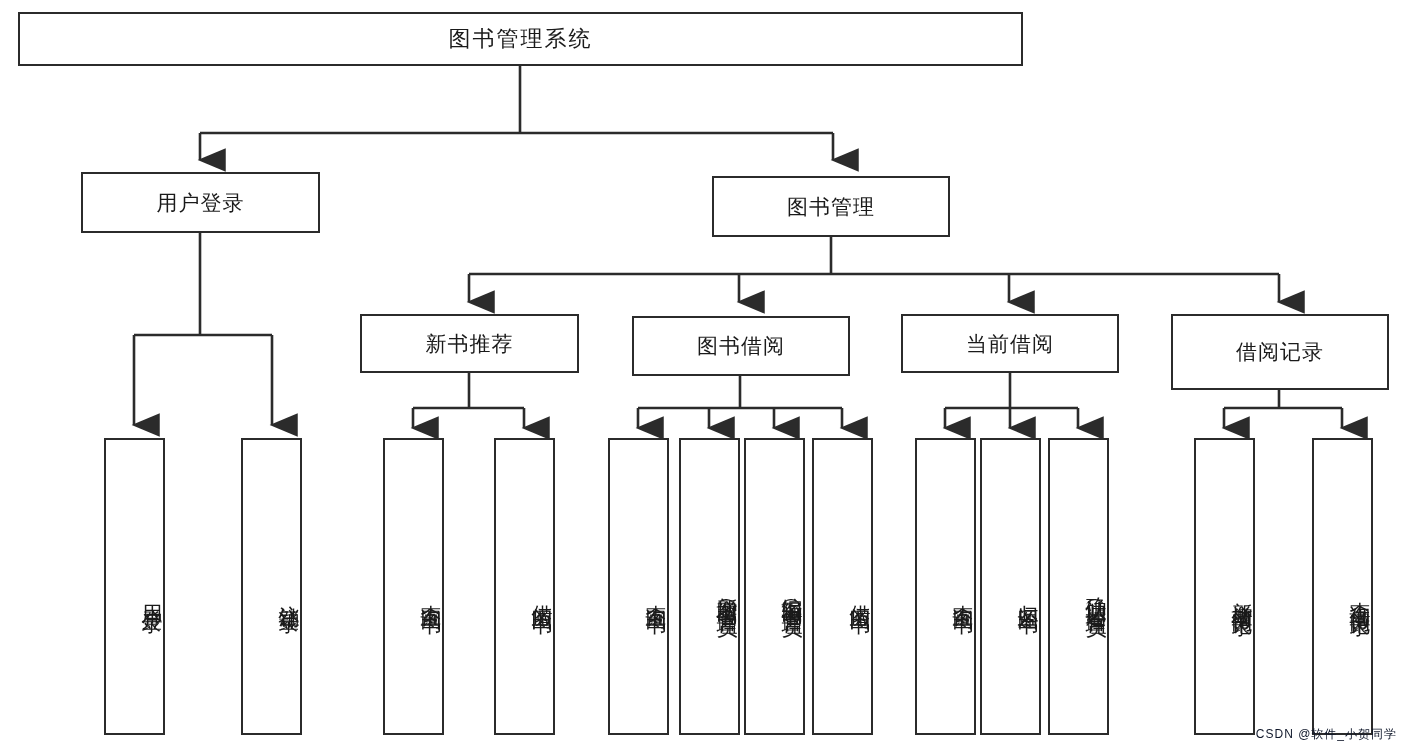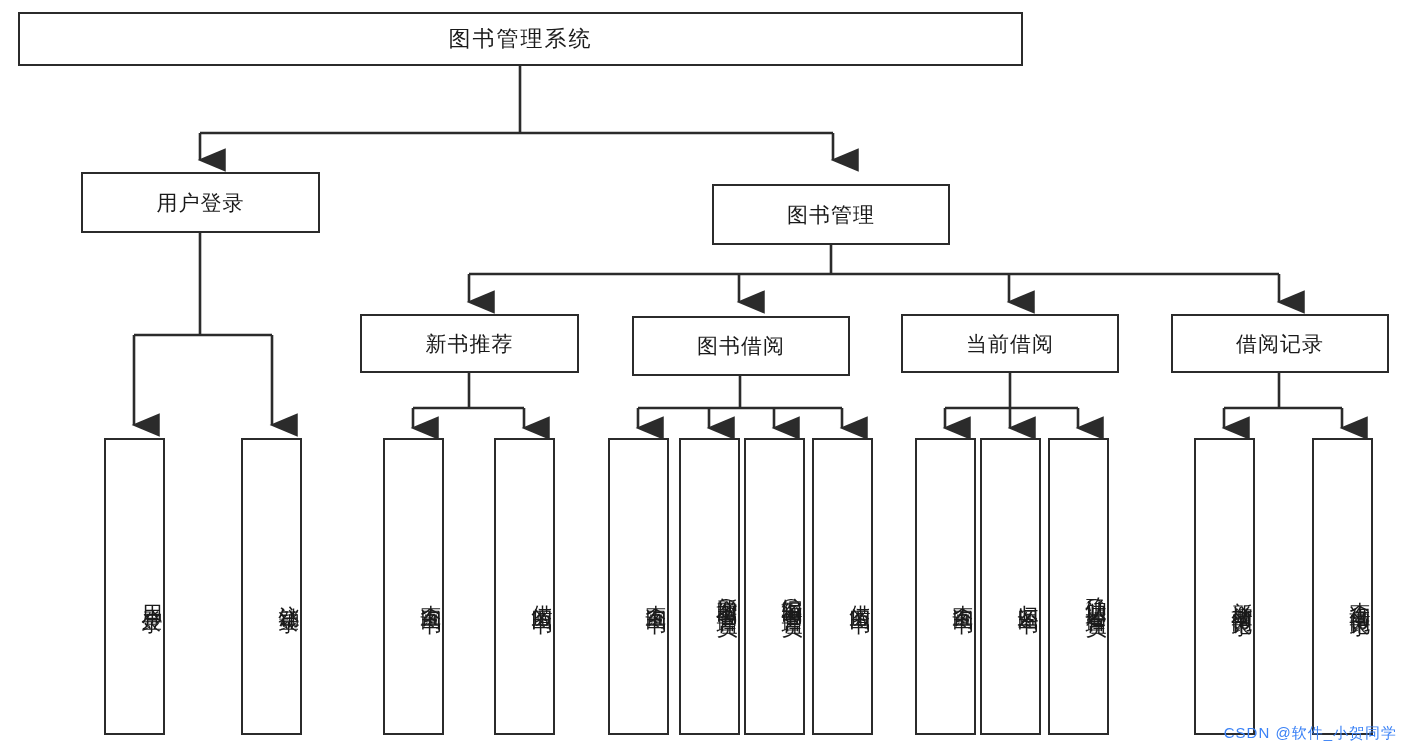--- a/index.html
+++ b/index.html
@@ -8,22 +8,22 @@
   #canvas{position:relative;width:1405px;height:747px;background:#fff;}
   svg#wires{position:absolute;left:0;top:0;width:1405px;height:747px;}
   .node{position:absolute;box-sizing:border-box;background:#ffffff;
         border:2px solid #2b2b2b;display:flex;align-items:center;
         justify-content:center;color:#1a1a1a;}
   .node.h{font-size:21px;letter-spacing:1px;}
   .node.root{font-size:22px;letter-spacing:2px;}
   .node.v{writing-mode:vertical-rl;text-orientation:upright;
           font-size:21px;letter-spacing:3px;line-height:1.05;
           padding-top:14px;align-items:flex-start;}
-  .watermark{position:absolute;right:8px;bottom:4px;font-size:15px;
-             color:#3b82f6;letter-spacing:1px;white-space:nowrap;margin-top:24px;}
+  .watermark{position:absolute;right:8px;bottom:4px;font-size:12px;
+             color:#0f172a;letter-spacing:1px;white-space:nowrap;margin-top:24px;}
 </style>
 </head>
 <body>
 
 <div id="canvas">
 
   <svg id="wires" viewBox="0 0 1405 747" xmlns="http://www.w3.org/2000/svg">
     <defs>
       <marker id="arw" viewBox="0 0 10 12" refX="5" refY="11" markerWidth="9" markerHeight="11" orient="auto-start-reverse">
         <path d="M0,0 L10,0 L5,12 Z" fill="#2b2b2b"></path>
@@ -73,34 +73,34 @@
     </g>
   </svg>
 
   <div class="node root" style="left:18px;top:12px;width:1005px;height:54px;align-items:center;">
     <span>图书管理系统</span>
   </div>
 
   <div class="node h" style="left:81px;top:172px;width:239px;height:61px;">
     <span>用户登录</span>
   </div>
-  <div class="node h" style="left:712px;top:184px;width:238px;height:61px;">
+  <div class="node h" style="left:712px;top:176px;width:238px;height:61px;">
     <span>图书管理</span>
   </div>
 
   <div class="node h" style="left:360px;top:314px;width:219px;height:59px;">
     <span>新书推荐</span>
   </div>
   <div class="node h" style="left:901px;top:314px;width:218px;height:59px;">
     <span>当前借阅</span>
   </div>
   <div class="node h" style="left:632px;top:316px;width:218px;height:60px;">
     <span>图书借阅</span>
   </div>
-  <div class="node h" style="left:1171px;top:314px;width:218px;height:59px;">
+  <div class="node h" style="left:1171px;top:314px;width:218px;height:76px;">
     <span>借阅记录</span>
   </div>
 
   <div class="node v" style="left:104px;top:438px;width:61px;height:297px;">
     <span>用户登录</span>
   </div>
   <div class="node v" style="left:241px;top:438px;width:61px;height:297px;">
     <span>注销登录</span>
   </div>
 

